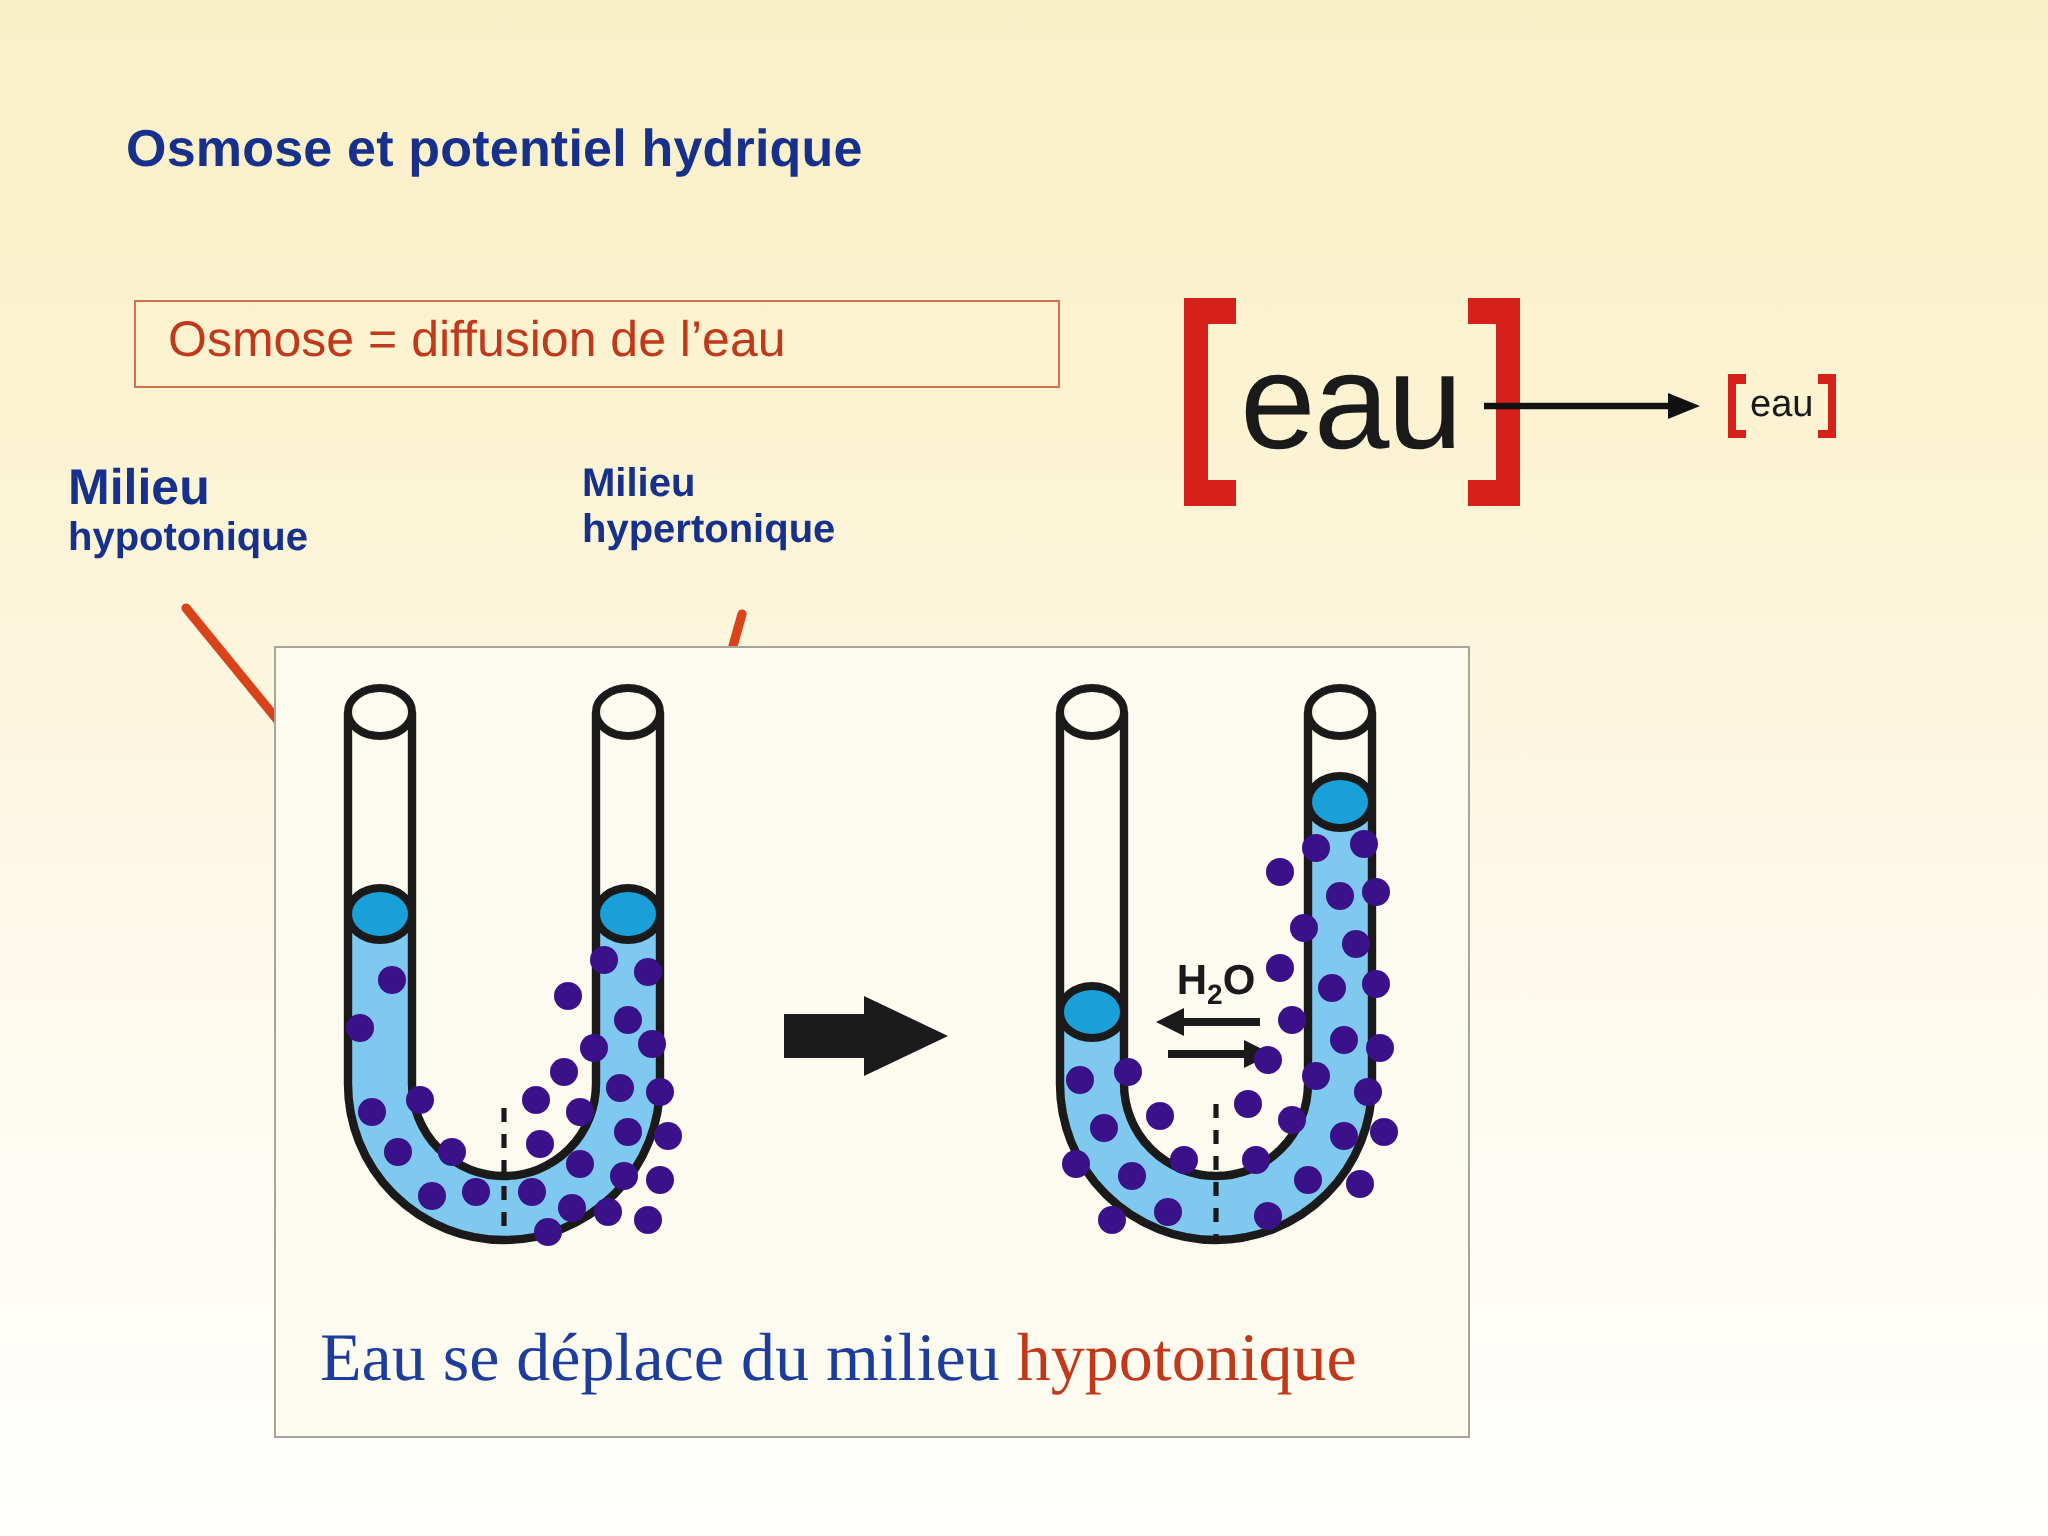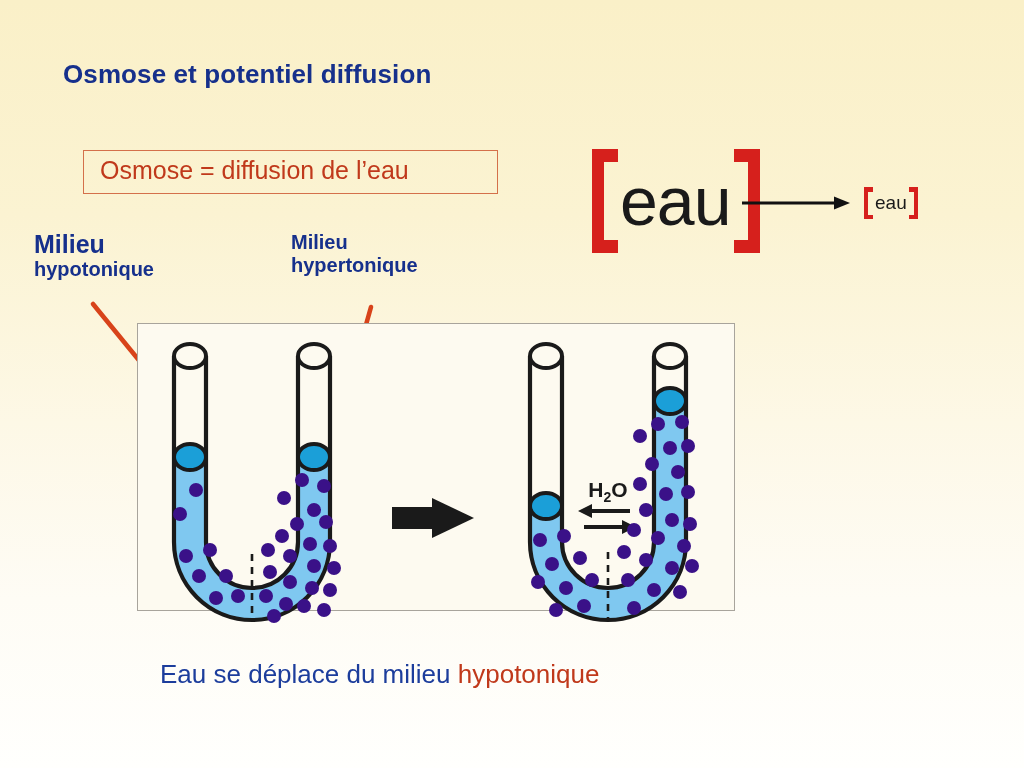--- a/index.html
+++ b/index.html
@@ -28,23 +28,23 @@
     font-size: 26px;
     font-weight: bold;
     color: #16308c;
     letter-spacing: 0.1px;
     white-space: nowrap;
   }
 
   
   #definition-box {
     position: absolute;
-    left: 83px;
+    left: 67px;
     top: 150px;
-    width: 415px;
+    width: 463px;
     height: 44px;
     border: 1.5px solid #d4704a;
     background: transparent;
     box-sizing: border-box;
   }
   #definition-text {
     position: absolute;
     left: 16px;
     top: 5px;
     font-size: 25px;
@@ -162,48 +162,49 @@
     width: 1024px; height: 768px;
     pointer-events: none;
   }
 
   
   #diagram-frame {
     position: absolute;
     left: 137px;
     top: 323px;
     width: 598px;
-    height: 288px;
+    height: 396px;
     border: 1.5px solid #a8a49c;
     background: #fdfaf0;
     box-sizing: border-box;
   }
   #diagram-svg {
     position: absolute;
     left: 0; top: 0;
   }
 
   
   #caption {
     position: absolute;
     left: 160px;
     top: 658px;
-    font-size: 26px;
+    font-size: 34px;
     line-height: 1.28;
     color: #1c3d9c;
     white-space: nowrap;
+    font-family: Liberation Serif, serif;
   }
   #caption .hi { color: #c0391b; }
 </style>
 </head>
 <body>
 
 <div class="slide">
 
-  <div id="page-title">Osmose et potentiel diffusion</div>
+  <div id="page-title">Osmose et potentiel hydrique</div>
 
   <div id="definition-box">
     <div id="definition-text">Osmose = diffusion de l’eau</div>
   </div>
 
   <div id="eau-big">
     <div class="bracket-big left">
       <span class="bar-v"></span>
         <span class="bar-t"></span>
         <span class="bar-b"></span>

